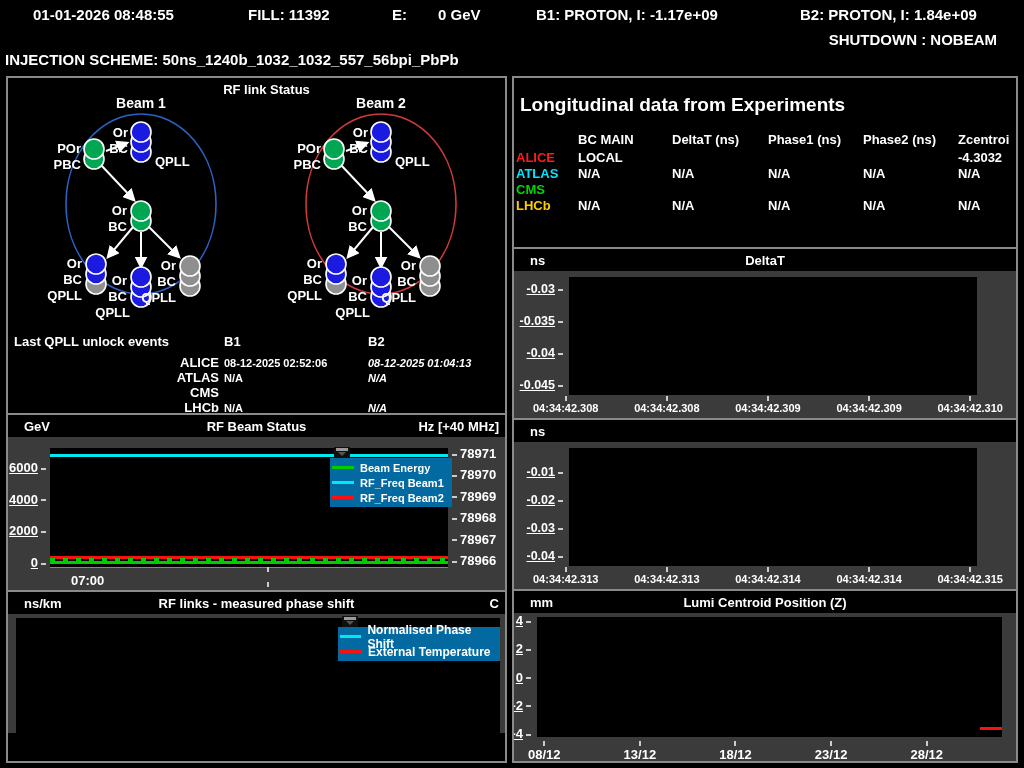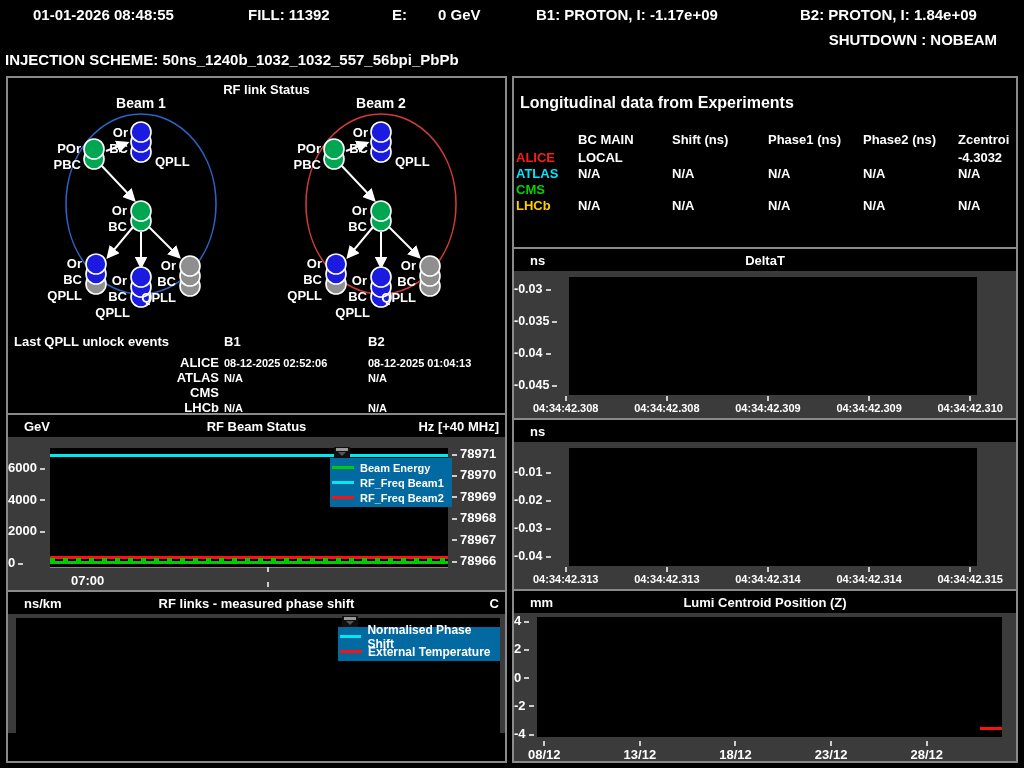--- a/index.html
+++ b/index.html
@@ -21,21 +21,21 @@
   .sec-title{position:absolute;top:4px;left:10px;width:100%;text-align:center;font-size:13px;}
   
   .chart-head{position:absolute;top:0;left:0;width:100%;height:22px;background:#000;}
   .chart-head .cu-left{position:absolute;left:16px;top:4px;font-size:13px;}
   .chart-head .cu-title{position:absolute;left:0;width:100%;text-align:center;top:4px;font-size:13px;}
   .chart-head .cu-right{position:absolute;right:6px;top:4px;font-size:13px;}
   .chart-body{position:absolute;left:0;top:22px;width:100%;background:#3b3b3b;}
   .plot{position:absolute;background:#000;}
   .yticks{position:absolute;display:flex;flex-direction:column;justify-content:space-between;}
   .yticks span{white-space:nowrap;line-height:14px;}
-  .yticks.yleft{align-items:flex-start;text-align:right;}
+  .yticks.yleft{align-items:flex-end;text-align:right;text-decoration:underline;}
   .yticks.yright{align-items:flex-start;}
   .yticks.yleft span::after{content:"";display:inline-block;width:5px;height:2px;background:#ccc;margin-left:3px;vertical-align:middle;}
   .yticks.yright span::before{content:"";display:inline-block;width:5px;height:2px;background:#ccc;margin-right:3px;vertical-align:middle;}
   .xticks{position:absolute;display:flex;justify-content:space-between;white-space:nowrap;}
   .xticks span{position:relative;}
   .xticks span::before{content:"";position:absolute;top:-6px;left:50%;margin-left:-1px;width:2px;height:5px;background:#ccc;}
   .line{position:absolute;height:3px;}
   .line-noise{position:absolute;height:3px;
     background-image:repeating-linear-gradient(90deg,#00cc00 0 5px,transparent 5px 13px);}
   .legend{position:absolute;background:#0369a1;padding:2px 2px;}
@@ -54,21 +54,21 @@
   #rf-chart .legend{left:322px;top:21px;width:118px;font-size:11px;}
   #rf-chart .pin{left:326px;top:10px;}
   
   #ps-chart{top:514px;height:141px;}
   #ps-chart .chart-body{height:147px;}
   #ps-chart .plot{left:8px;top:4px;width:484px;height:137px;}
   #ps-chart .legend{left:330px;top:13px;width:158px;font-size:12px;}
   #ps-chart .pin{left:334px;top:2px;}
   
   #exp-table{top:0;height:169px;background:#000;}
-  .exp-title{position:absolute;left:6px;top:16px;font-size:16px;}
+  .exp-title{position:absolute;left:6px;top:16px;font-size:19px;}
   .trow{position:absolute;left:0;width:100%;height:16px;font-size:13px;}
   .trow span{position:absolute;white-space:nowrap;}
   .thead{top:54px;} .tr0{top:72px;} .tr1{top:88px;} .tr2{top:104px;} .tr3{top:120px;}
   .tname{left:2px;} .tc0{left:64px;} .tc1{left:158px;} .tc2{left:254px;} .tc3{left:349px;} .tc4{left:444px;}
   
   #dt-chart{top:171px;height:169px;} #dt-chart .chart-body{height:147px;}
   #dt-chart .plot,#ph-chart .plot{left:55px;top:6px;width:408px;height:118px;}
   #dt-chart .yleft,#ph-chart .yleft{left:0;width:49px;font-size:12.5px;}
   #dt-chart .yleft{top:11px;height:110px;}
   #dt-chart .xticks,#ph-chart .xticks{left:19px;top:131px;width:470px;font-size:11px;}
@@ -82,21 +82,21 @@
   
   #rflink-sec{top:0;height:335px;background:#000;}
   #beam-diagrams{position:absolute;left:0;top:14px;}
   .qpll-title{position:absolute;left:6px;top:256px;font-size:13px;}
   .qpll-b1{position:absolute;left:216px;top:256px;font-size:13px;}
   .qpll-b2{position:absolute;left:360px;top:256px;font-size:13px;}
   .qrow{position:absolute;left:0;width:100%;height:15px;}
   .qr0{top:277px;} .qr1{top:292px;} .qr2{top:307px;} .qr3{top:322px;}
   .qname{position:absolute;left:0;width:211px;text-align:right;font-size:13px;}
   .qb1{position:absolute;left:216px;font-size:11px;top:2px;}
-  .qb2{position:absolute;left:360px;font-size:11px;top:2px;}
+  .qb2{position:absolute;left:360px;font-size:11px;top:2px;font-style:italic;}
 </style>
 </head>
 <body>
 
 <div class="screen">
 
   <div class="hdr">
     <span class="hdr-dt">01-01-2026 08:48:55</span>
     <span class="hdr-fill">FILL: 11392</span>
     <span class="hdr-el">E:</span>
@@ -305,21 +305,21 @@
       </div>
     </div>
   </div>
 
   <div class="panel" id="right-panel">
 
     <div class="sec" id="exp-table">
       <div class="exp-title">Longitudinal data from Experiments</div>
       <div class="trow thead">
         <span class="tc0">BC MAIN</span>
-        <span class="tc1">Shift (ns)</span>
+        <span class="tc1">DeltaT (ns)</span>
         <span class="tc2">Phase1 (ns)</span>
         <span class="tc3">Phase2 (ns)</span>
         <span class="tc4">Zcentroi</span>
       </div>
       <div class="trow tr0">
         <span class="tname" style="color: rgb(255, 26, 26);">ALICE</span>
         <span class="tc0">LOCAL</span>
         <span class="tc1"></span>
         <span class="tc2"></span>
         <span class="tc3"></span>

